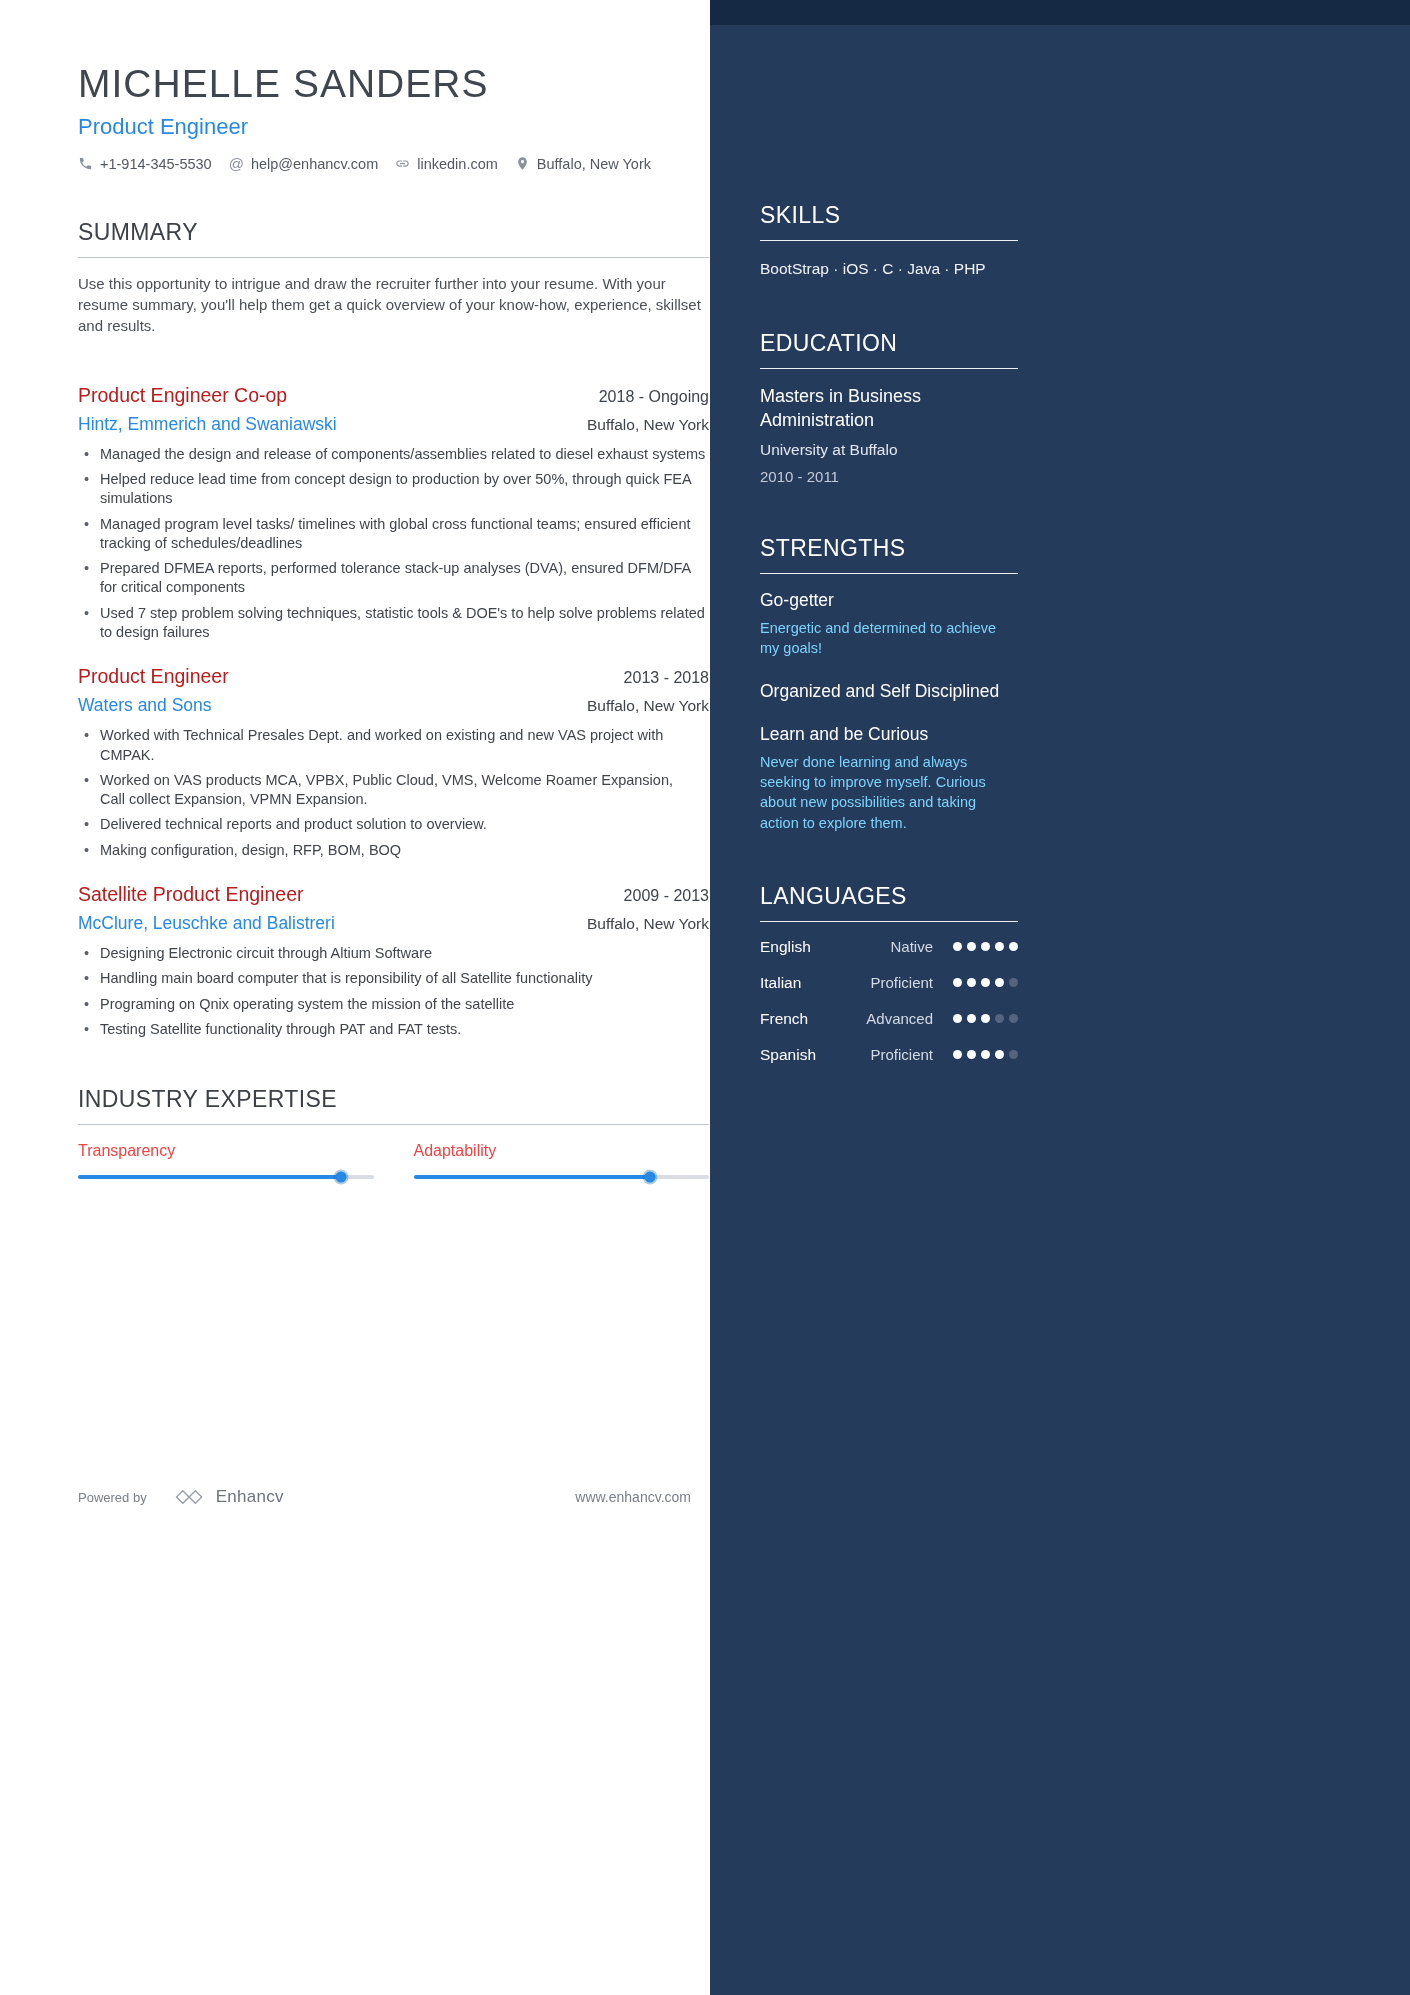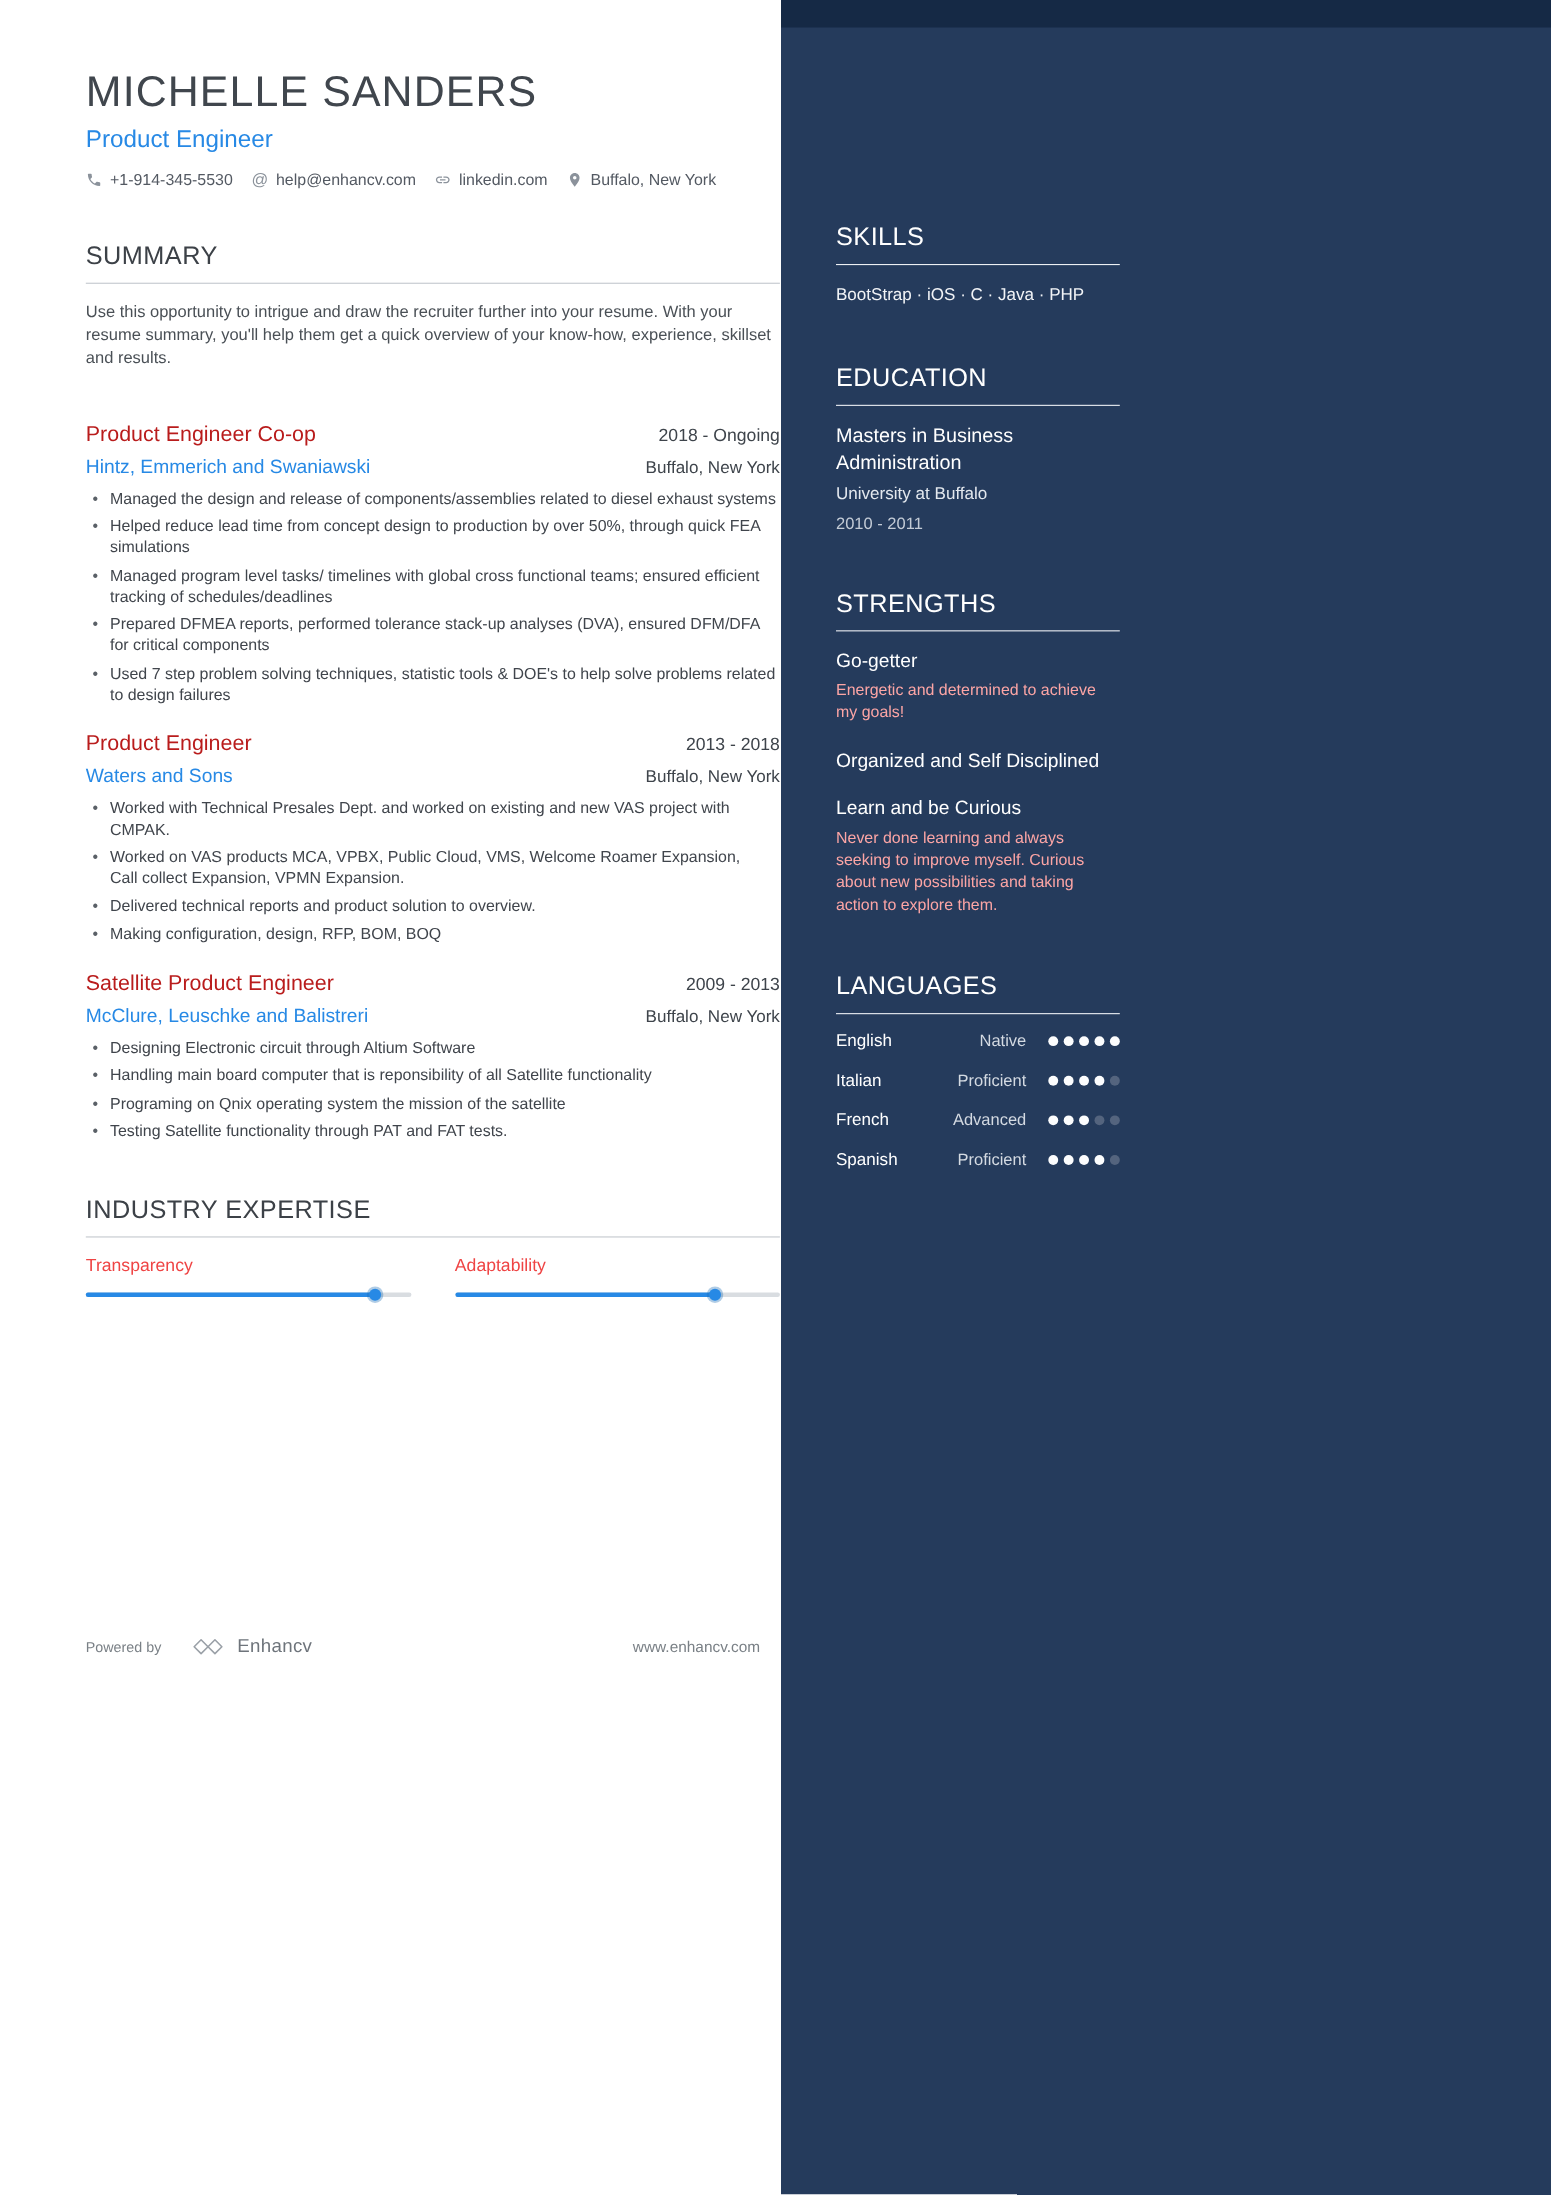--- a/index.html
+++ b/index.html
@@ -20,21 +20,21 @@
     font-size: 23px; font-weight: 400; color: #ffffff; letter-spacing: 0.4px;
     padding-bottom: 11px; border-bottom: 1px solid #edf0f4; margin: 0 0 16px 0;
   }
   .skills-text { font-size: 15.5px; color: #f2f4f7; line-height: 1.5; }
   .edu-degree { font-size: 18px; color: #ffffff; font-weight: 500; line-height: 1.3; }
   .edu-school { font-size: 15.5px; color: #e3e8ee; margin-top: 9px; }
   .edu-dates  { font-size: 15px;  color: #c3cbd6; margin-top: 9px; }
   .strength { margin-bottom: 22px; }
   .strength:last-child { margin-bottom: 0; }
   .strength-title { font-size: 17.5px; color: #ffffff; font-weight: 500; margin-bottom: 7px; }
-  .strength-text  { font-size: 14.5px; color: #fca5a5; line-height: 1.4; }
+  .strength-text  { font-size: 14.5px; color: #7dd3fc; line-height: 1.4; }
   .lang-row { display: flex; align-items: center; margin-bottom: 18px; }
   .lang-name  { flex: 1; font-size: 15.5px; color: #ffffff; }
   .lang-level { width: 92px; text-align: right; font-size: 15px; color: #d4dae2; margin-right: 20px; }
   .lang-dots { display: flex; gap: 5px; }
   .dot { width: 9px; height: 9px; border-radius: 50%; background: #54647e; }
   .dot.filled { background: #fcfdfe; }
 
   
   .main { position: absolute; top: 0; left: 0; width: 744px; box-sizing: border-box; padding: 62px 35px 0 78px; }
   .name { font-size: 39px; font-weight: 500; color: #40464d; letter-spacing: 1px; margin: 0; line-height: 1.15; }

